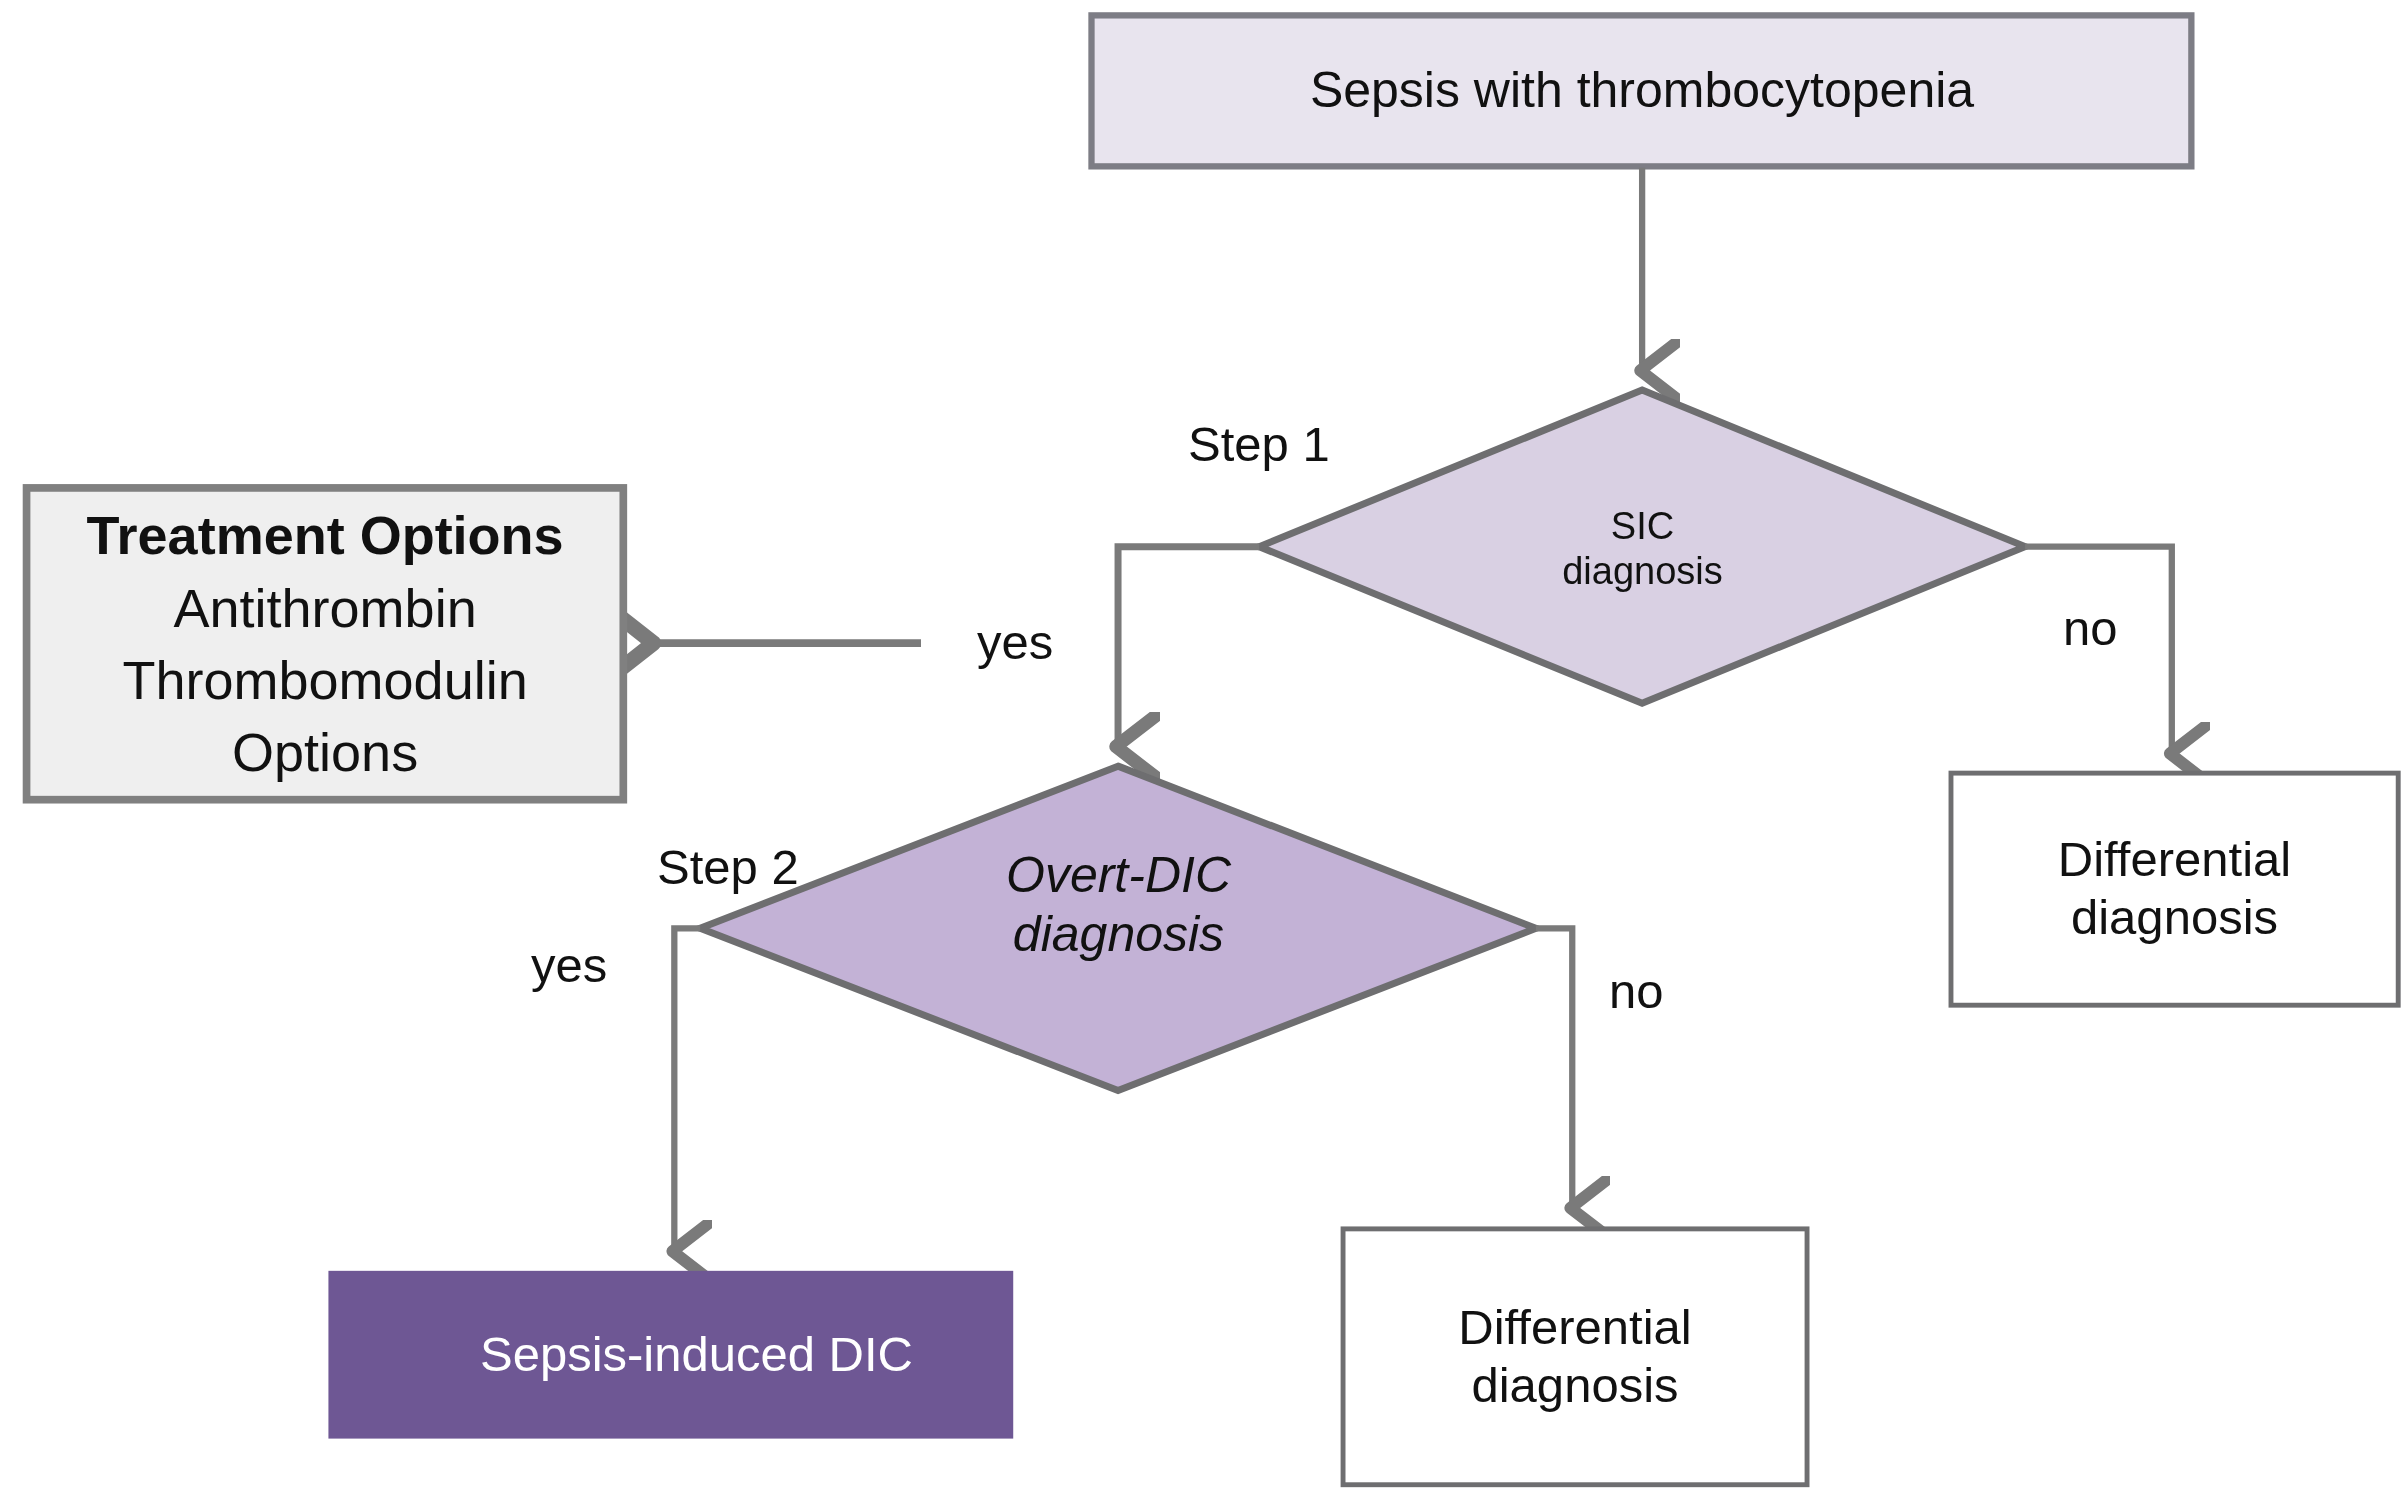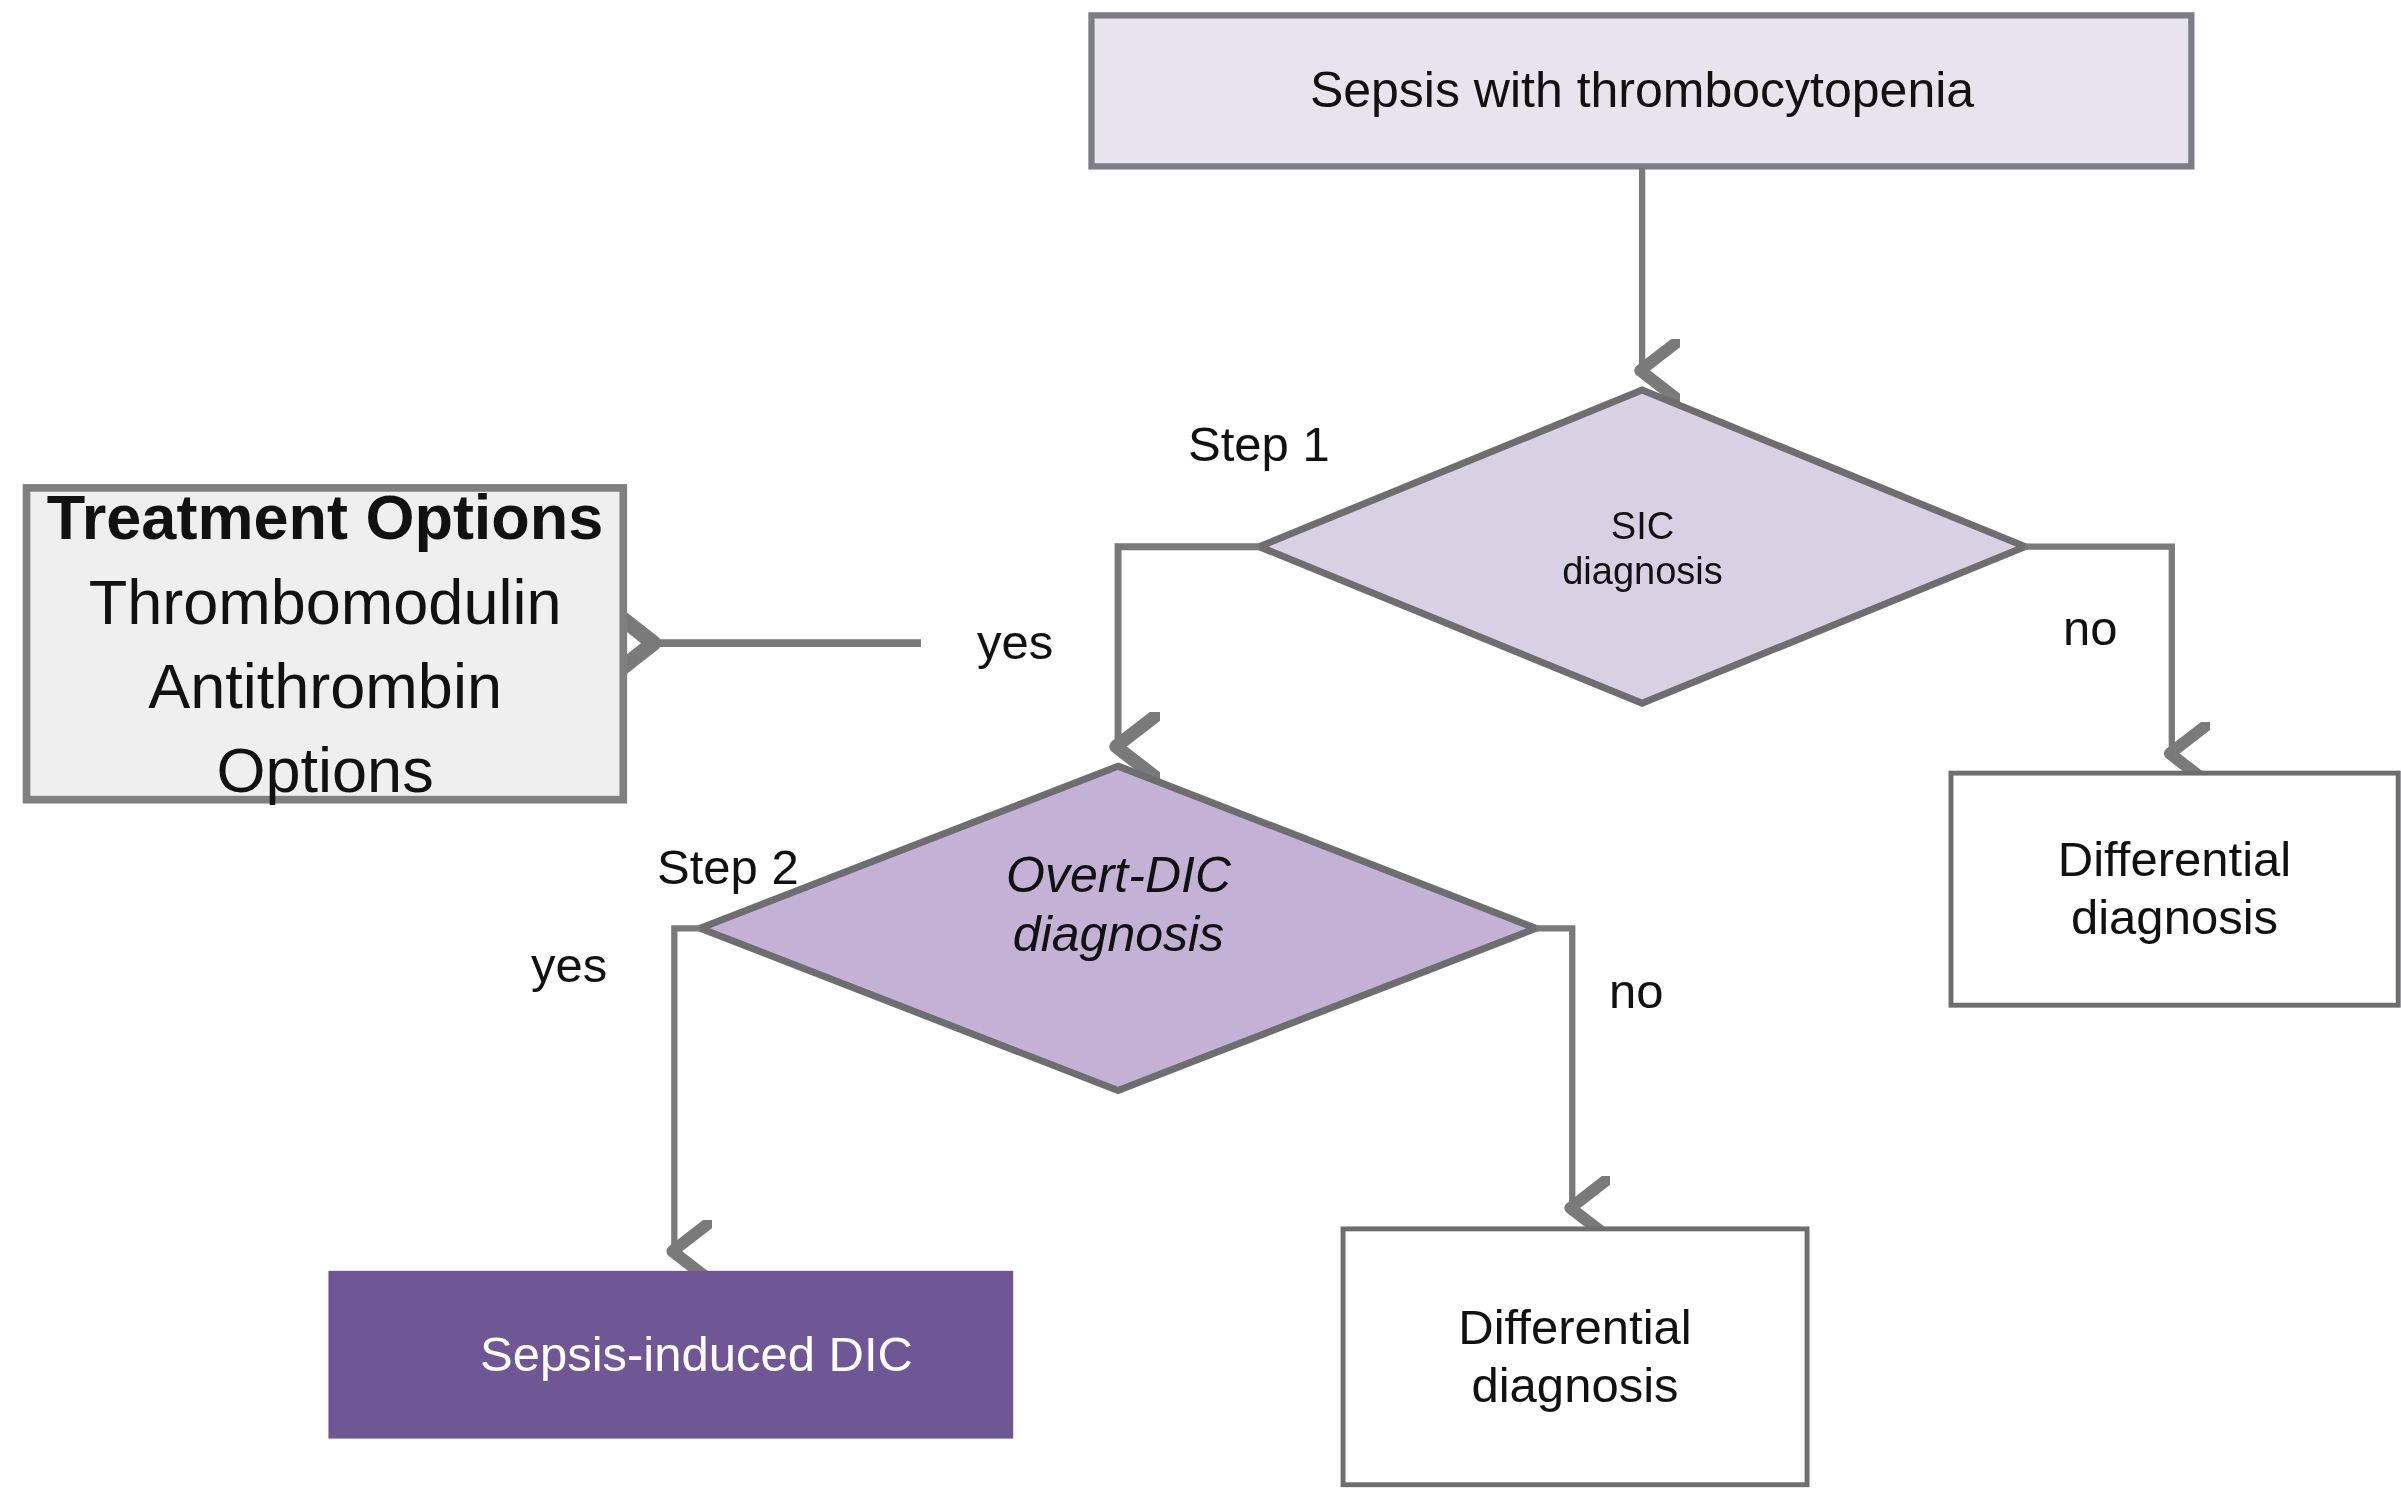--- a/index.html
+++ b/index.html
@@ -92,24 +92,24 @@
   <div class="node-text" style="left:1468px; top:482px; width:349px; height:133px; font-size:38px;">
     <span class="t-line">SIC</span>
     <span class="t-line">diagnosis</span>
   </div>
 
   <div class="node-text" style="left:930px; top:838px; width:377px; height:133px; font-size:50px;font-style:italic;">
     <span class="t-line">Overt-DIC</span>
     <span class="t-line">diagnosis</span>
   </div>
 
-  <div class="node-text" style="left:26.6px; top:488px; width:597px; height:312px; font-size:63px; line-height:1.34;">
+  <div class="node-text" style="left:26.6px; top:488px; width:597px; height:312px; font-size:54px; line-height:1.34;">
     <span class="t-line bold">Treatment Options</span>
+    <span class="t-line">Antithrombin</span>
     <span class="t-line">Thrombomodulin</span>
-    <span class="t-line">Antithrombin</span>
     <span class="t-line">Options</span>
   </div>
 
   <div class="node-text" style="left:1951px; top:773px; width:447px; height:232px; font-size:49px;">
     <span class="t-line">Differential</span>
     <span class="t-line">diagnosis</span>
   </div>
 
   <div class="node-text" style="left:1343px; top:1229px; width:464px; height:256px; font-size:49px;">
     <span class="t-line">Differential</span>

